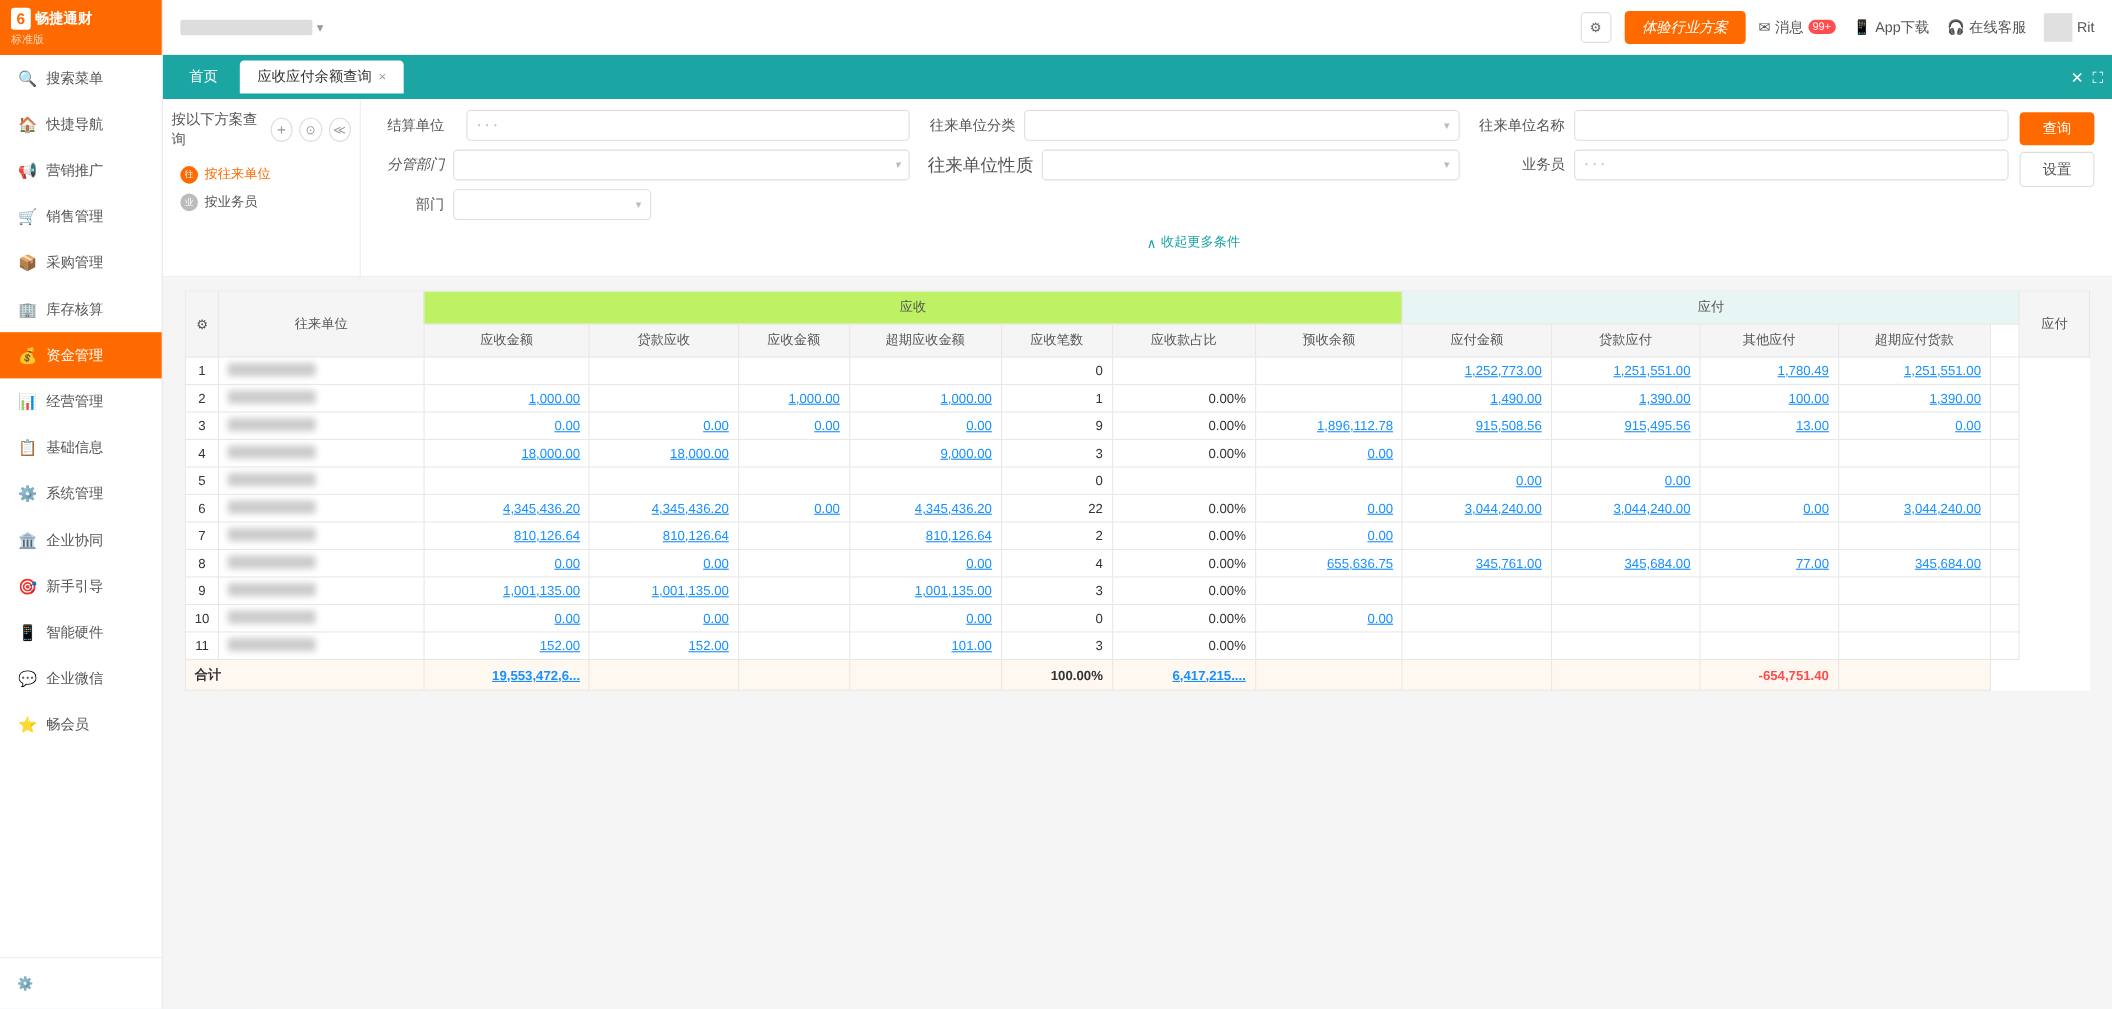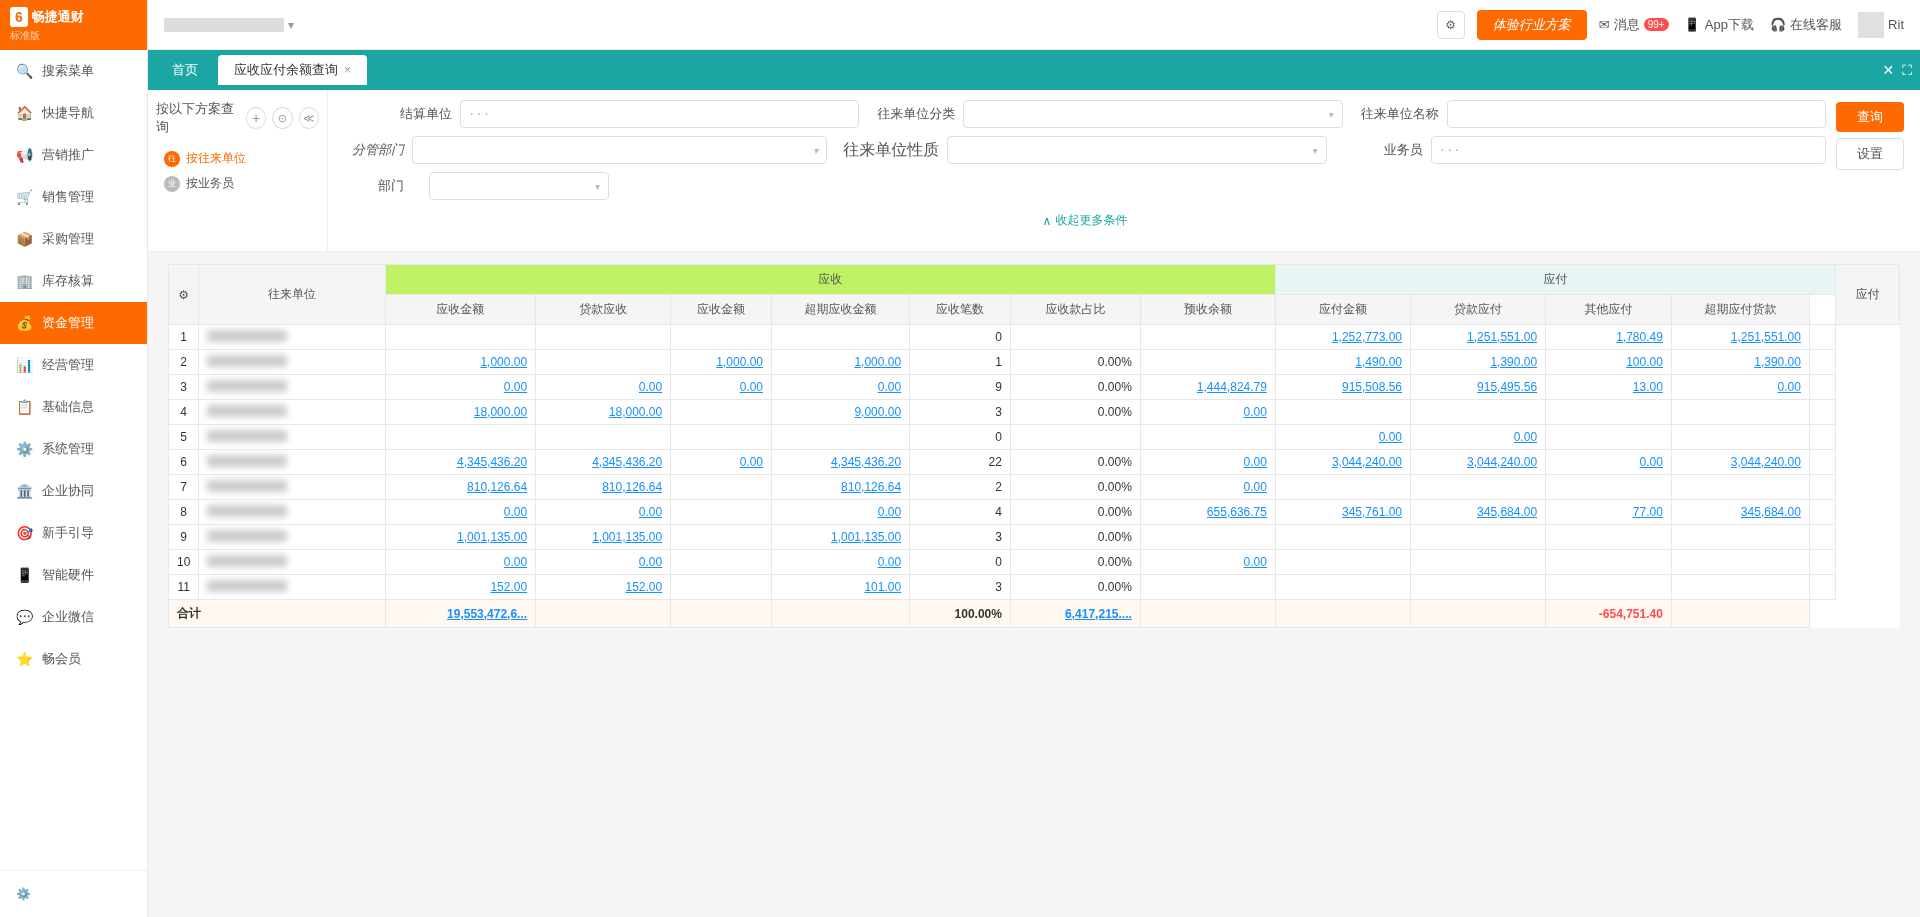--- a/index.html
+++ b/index.html
@@ -217,21 +217,21 @@
           <div class="scheme-icon-gray" style="font-size:8px;">业</div>
           <span>按业务员</span>
         </div>
       </div>
 
       <div style="flex:1;padding:10px 16px;">
         <div style="display:flex;gap:10px;margin-bottom:8px;align-items:flex-start;">
           <div style="flex:1;">
 
             <div style="display:flex;gap:16px;margin-bottom:8px;">
-              <div style="display:flex;align-items:center;gap:8px;flex:1;margin-left:48px;">
+              <div style="display:flex;align-items:center;gap:20px;flex:1;">
                 <span style="color:#555;font-size:13px;white-space:nowrap;min-width:60px;text-align:right;">结算单位</span>
                 <div class="filter-input" style="flex:1;">
                   <span class="dots">···</span>
                 </div>
               </div>
               <div style="display:flex;align-items:center;gap:8px;flex:1;">
                 <span style="color:#555;font-size:13px;white-space:nowrap;min-width:80px;text-align:right;">往来单位分类</span>
                 <div class="filter-select" style="flex:1;">
                   <span class="filter-select-arrow">▾</span>
                 </div>
@@ -257,21 +257,21 @@
               </div>
               <div style="display:flex;align-items:center;gap:8px;flex:1;">
                 <span style="color:#555;font-size:13px;white-space:nowrap;min-width:80px;text-align:right;">业务员</span>
                 <div class="filter-input" style="flex:1;">
                   <span class="dots">···</span>
                 </div>
               </div>
             </div>
 
             <div style="display:flex;gap:16px;margin-bottom:4px;">
-              <div style="display:flex;align-items:center;gap:25px;">
+              <div style="display:flex;align-items:center;gap:8px;">
                 <span style="color:#555;font-size:13px;white-space:nowrap;min-width:60px;text-align:right;">部门</span>
                 <div class="filter-select" style="width:180px;">
                   <span class="filter-select-arrow">▾</span>
                 </div>
               </div>
             </div>
 
             <div style="display:flex;justify-content:center;padding-top:4px;">
               <div class="filter-collapse">
                 <span>∧</span>
@@ -347,21 +347,21 @@
             </tr>
             <tr>
               <td class="col-center">3</td>
               <td class="col-name"><span class="blurred">xxxxxxxxxxx</span></td>
               <td><a href="#">0.00</a></td>
               <td><a href="#">0.00</a></td>
               <td><a href="#">0.00</a></td>
               <td><a href="#">0.00</a></td>
               <td>9</td>
               <td>0.00%</td>
-              <td><a href="#">1,444,824.79</a></td>
+              <td><a href="#">1,896,112.78</a></td>
               <td><a href="#">915,508.56</a></td>
               <td><a href="#">915,495.56</a></td>
               <td><a href="#">13.00</a></td>
               <td><a href="#">0.00</a></td>
               <td></td>
             </tr>
             <tr>
               <td class="col-center">4</td>
               <td class="col-name"><span class="blurred">xxxxxxxxxxx</span></td>
               <td><a href="#">18,000.00</a></td>

